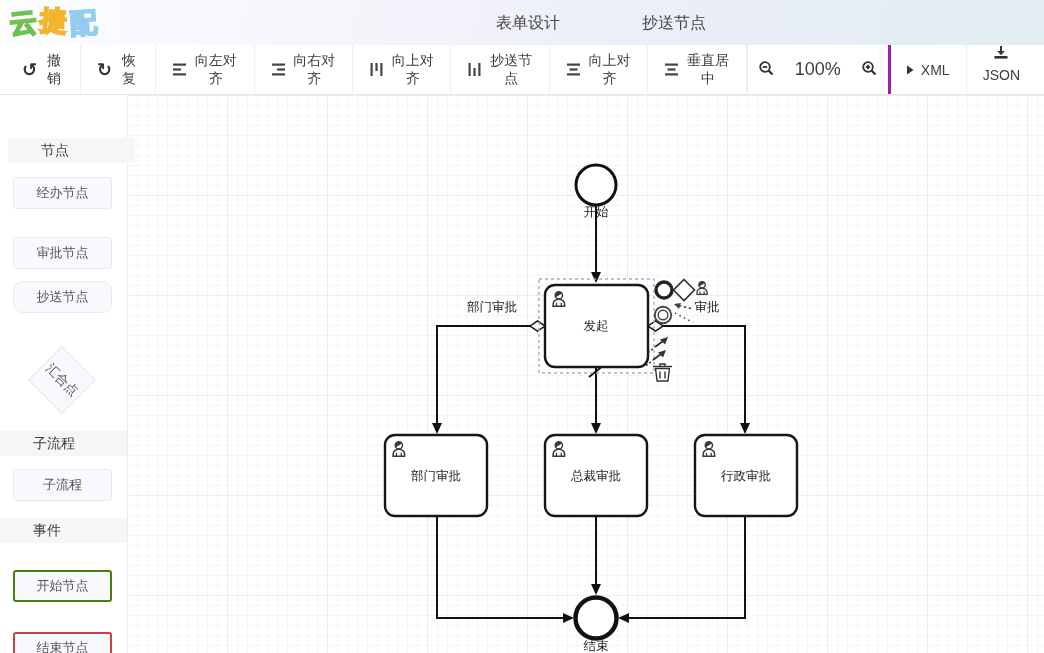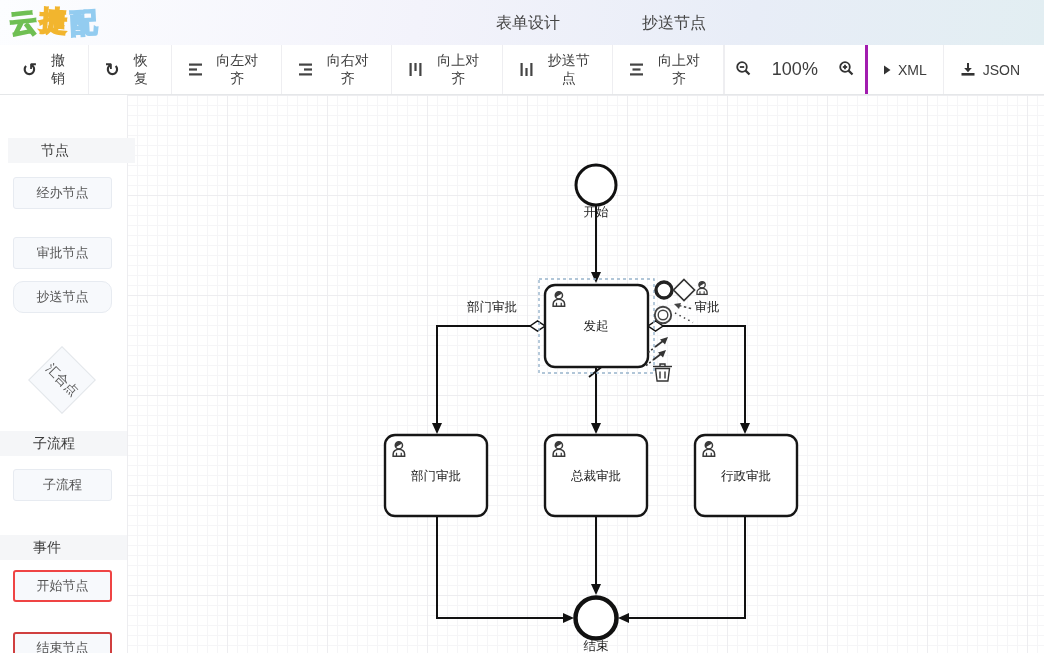--- a/index.html
+++ b/index.html
@@ -25,30 +25,30 @@
     border-bottom:1px solid #e5e7e9; display:flex; align-items:stretch; padding-left:6px; }
   .tb { display:flex; align-items:center; gap:7px; padding:0 16px; border:none;
     border-right:1px solid #eeeef1; background:transparent; font-size:14px; color:#3d3d3d;
     font-family:inherit; cursor:pointer; height:100%; }
   .tb .uglyph { font-size:18px; line-height:1; color:#333; font-weight:bold; }
   .tb svg { display:block; }
   .tbgroup { margin-left:auto; display:flex; align-items:center; border-left:1px solid #eeeef1; }
   .zoomlvl { font-size:18px; color:#3d3d3d; padding:0 10px; }
   .iconbtn { border:none; background:transparent; padding:0 10px; cursor:pointer; height:100%;
     display:flex; align-items:center; }
-  .lastpad { margin-right:8px; }
+  .lastpad { margin-right:8px;flex-direction:column; }
 
   
   .sidebar { position:absolute; left:0; top:95px; width:127px; height:558px; background:#fff; z-index:3; }
   .side-header { position:absolute; left:0; width:127px; height:25px; background:#f5f6f8;
     font-size:14px; color:#3c3c3c; line-height:25px; padding-left:33px; }
   .side-item { position:absolute; left:13px; width:99px; height:32px; background:#f7f9fc;
     border:1px solid #e7ebf1; border-radius:3px; font-size:13px; color:#555;
     display:flex; align-items:center; justify-content:center; cursor:grab;font-family:Liberation Serif, serif; }
-  .side-item.green { border:2px solid #ef4444; }
+  .side-item.green { border:2px solid #4d7c0f; }
   .side-item.red   { border:2px solid #d03f3f; }
   .diamond { position:absolute; left:38px; top:356px; width:48px; height:48px;
     background:#f7f9fc; border:1px solid #e3e6ea; transform:rotate(45deg);
     display:flex; align-items:center; justify-content:center; font-size:13px; color:#555; cursor:grab; }
 
   
   .canvas { position:absolute; left:127px; top:95px; width:917px; height:558px; background-color:#fff;
     background-image:
       linear-gradient(#ededf0 1px, transparent 1px),
       linear-gradient(90deg,#ededf0 1px, transparent 1px),
@@ -134,20 +134,32 @@
     <span>
       <svg width="15" height="15">
           <g fill="#444">
             <rect x="1" y="1.5" width="13" height="2.2"></rect>
             <rect x="3.5" y="6.4" width="8" height="2.2"></rect>
             <rect x="1" y="11.3" width="13" height="2.2"></rect>
           </g>
         </svg>
     </span>
     <span>向上对齐</span>
+  </button>
+  <button class="tb">
+    <span>
+      <svg width="15" height="15">
+          <g fill="#444">
+            <rect x="1" y="1.5" width="13" height="2.2"></rect>
+            <rect x="3.5" y="6.4" width="8" height="2.2"></rect>
+            <rect x="1" y="11.3" width="13" height="2.2"></rect>
+          </g>
+        </svg>
+    </span>
+    <span>垂直居中</span>
   </button>
 
   <div class="tbgroup">
     <button class="iconbtn">
       <span>
         <svg width="17" height="17" fill="none" stroke="#333" stroke-width="1.8">
           <circle cx="7" cy="7" r="4.8"></circle>
             <line x1="10.6" y1="10.6" x2="14.5" y2="14.5" stroke-width="2.2"></line>
           <line x1="4.8" y1="7" x2="9.2" y2="7"></line>
           </svg>
@@ -186,21 +198,21 @@
 </div>
 
 <div class="sidebar">
   <div class="side-header" style="top:43px;margin-left:8px;">节点</div>
   <div class="side-item" style="top:82px;">经办节点</div>
   <div class="side-item" style="top:142px;">审批节点</div>
   <div class="side-item" style="top:186px;border-radius:10px;">抄送节点</div>
   <div class="diamond" style="top:261px;">汇合点</div>
   <div class="side-header" style="top:336px;">子流程</div>
   <div class="side-item" style="top:374px;">子流程</div>
-  <div class="side-header" style="top:440px;">事件</div>
+  <div class="side-header" style="top:423px;">事件</div>
   <div class="side-item green" style="top:475px;">开始节点</div>
   <div class="side-item red" style="top:537px;">结束节点</div>
 </div>
 
 <div class="canvas">
   <svg viewBox="127 95 917 558">
     <defs>
       <g id="person">
         <circle cx="5.5" cy="3.4" r="2.9" fill="none" stroke="#3a3a3a" stroke-width="1.2"></circle>
         <path d="M5.5,0.6 a2.9,2.9 0 0 0 -2.5,4.3 l5,-3 a2.9,2.9 0 0 0 -2.5,-1.3 z" fill="#3a3a3a"></path>

